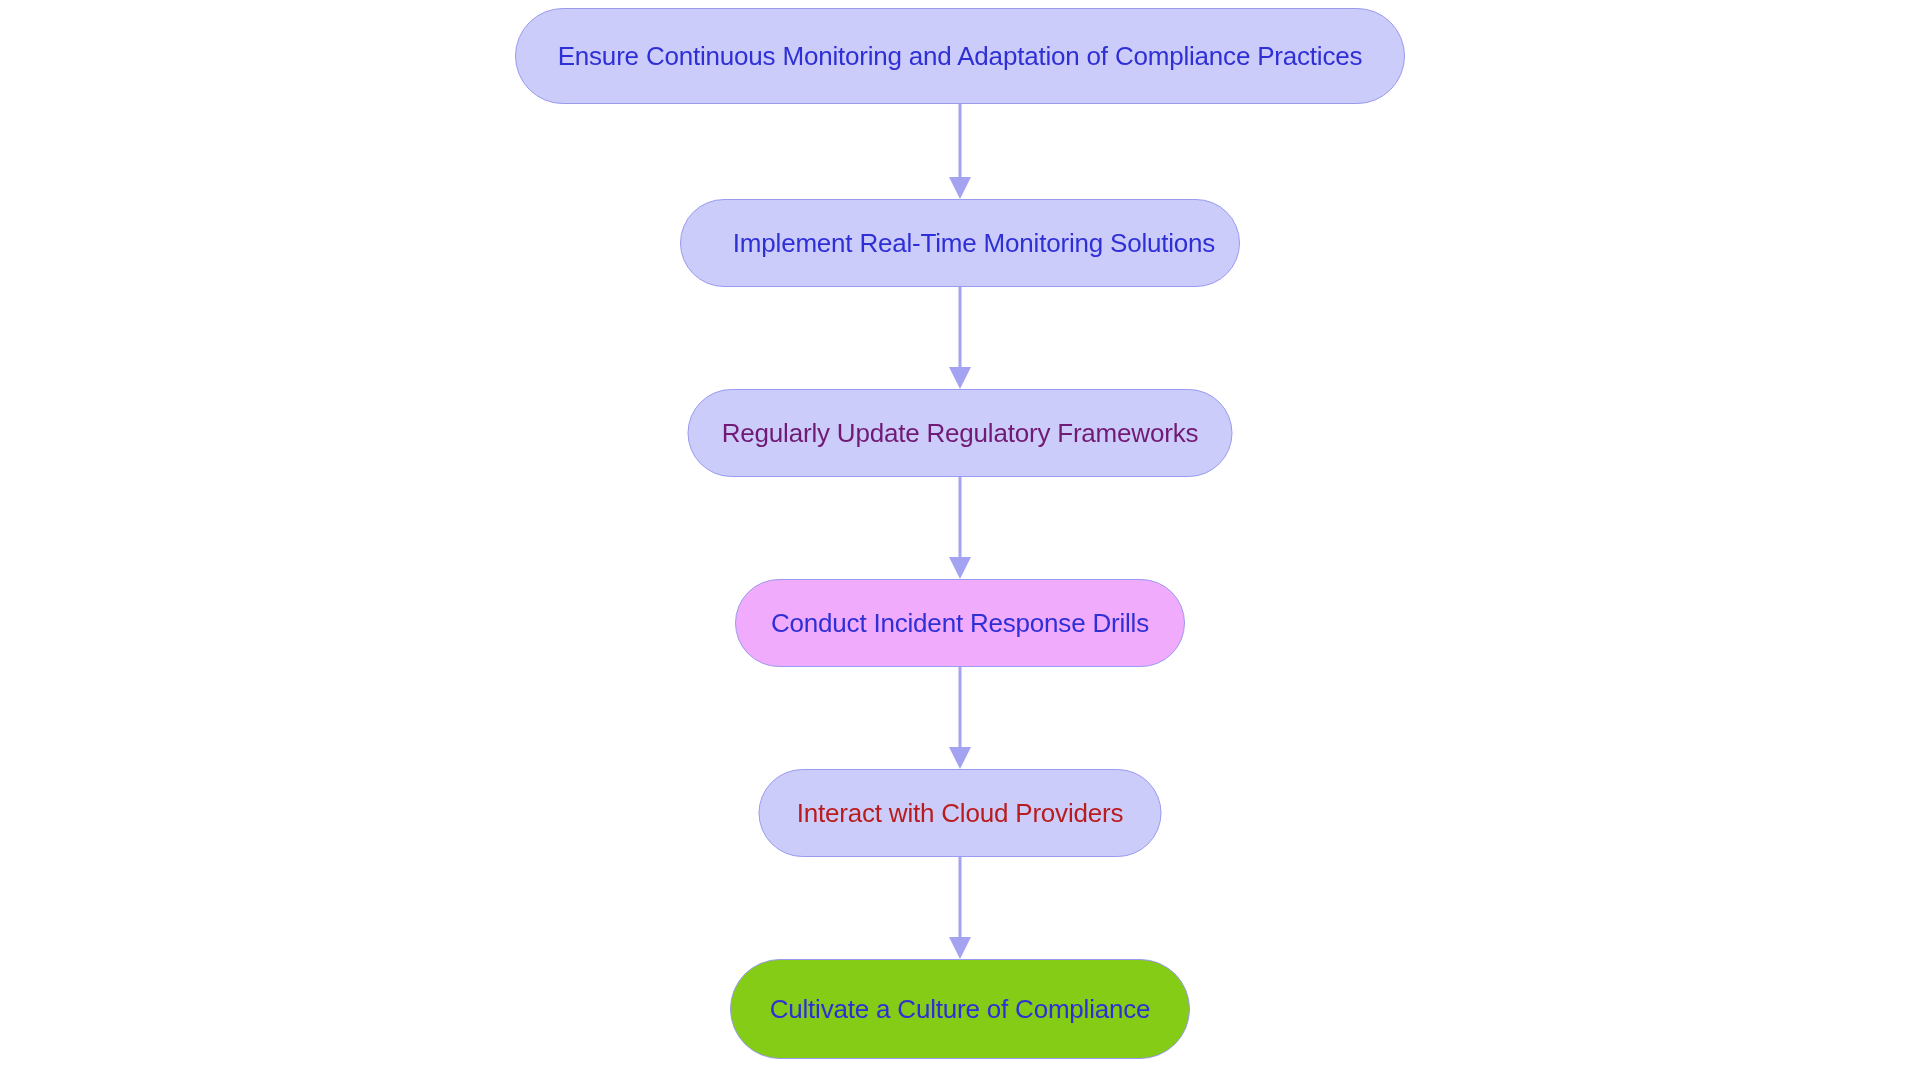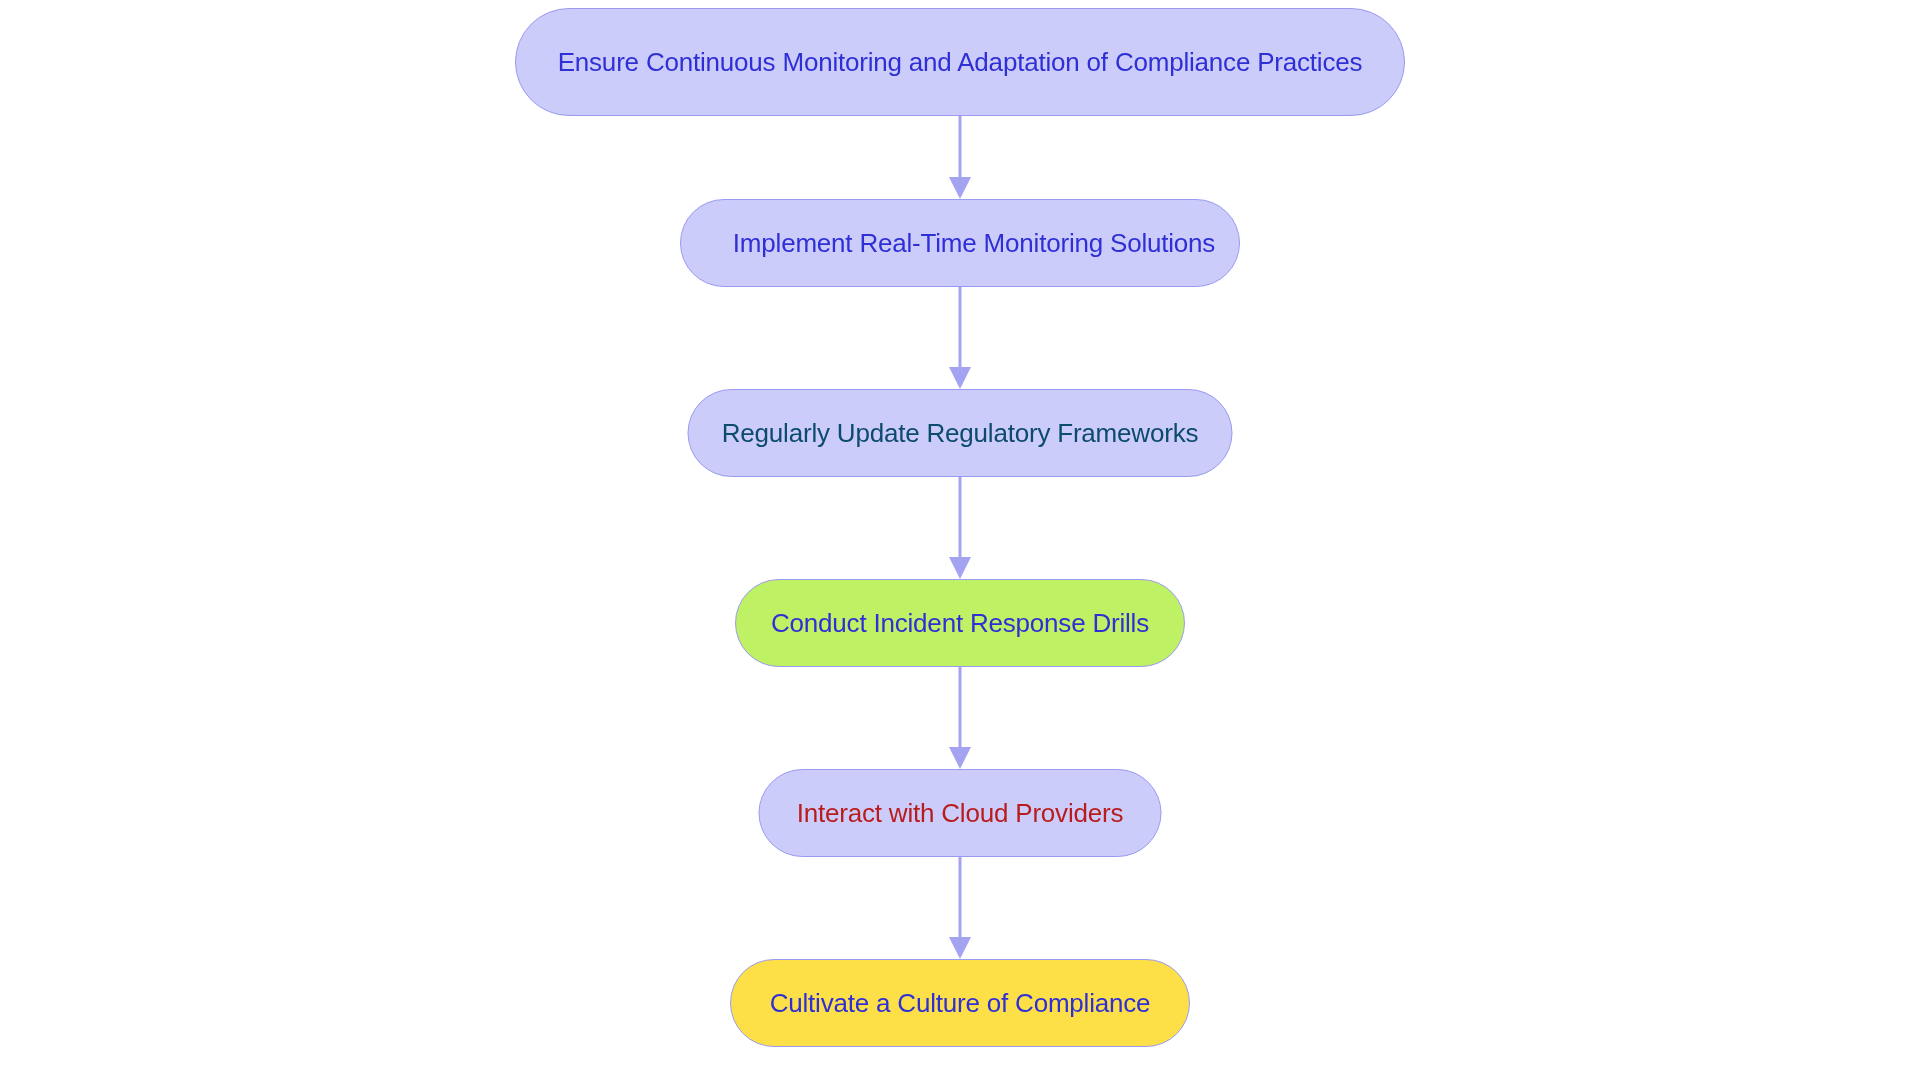--- a/index.html
+++ b/index.html
@@ -64,33 +64,33 @@
         <line x1="960" y1="477" x2="960" y2="559" stroke="#a3a3f2" stroke-width="3"></line>
         <polygon points="949,557 971,557 960,579" fill="#a3a3f2"></polygon>
         <line x1="960" y1="667" x2="960" y2="749" stroke="#a3a3f2" stroke-width="3"></line>
         <polygon points="949,747 971,747 960,769" fill="#a3a3f2"></polygon>
         <line x1="960" y1="857" x2="960" y2="939" stroke="#a3a3f2" stroke-width="3"></line>
         <polygon points="949,937 971,937 960,959" fill="#a3a3f2"></polygon>
       </g>
   </svg>
 
   <div id="nodes-layer">
-      <div class="node-group" style="left: 960px; top: 8px; width: 890px; height: 108px; background: rgb(204, 204, 251); border-color: rgb(154, 154, 240);">
+      <div class="node-group" style="left: 960px; top: 8px; width: 890px; height: 96px; background: rgb(204, 204, 251); border-color: rgb(154, 154, 240);">
         <span class="node-label" style="color: rgb(47, 47, 214);">Ensure Continuous Monitoring and Adaptation of Compliance Practices</span>
       </div>
       <div class="node-group" style="left: 960px; top: 199px; width: 560px; height: 88px; background: rgb(204, 204, 251); border-color: rgb(154, 154, 240);">
         <span class="node-label" style="color: rgb(47, 47, 214); margin-left: 28px;">Implement Real-Time Monitoring Solutions</span>
       </div>
       <div class="node-group" style="left: 960px; top: 389px; width: 545px; height: 88px; background: rgb(204, 204, 251); border-color: rgb(154, 154, 240);">
-        <span class="node-label" style="color: #0c4a6e;">Regularly Update Regulatory Frameworks</span>
+        <span class="node-label" style="color: #701a75;">Regularly Update Regulatory Frameworks</span>
       </div>
-      <div class="node-group" style="left: 960px; top: 579px; width: 450px; height: 88px; background: #bef264; border-color: rgb(154, 154, 240);">
+      <div class="node-group" style="left: 960px; top: 579px; width: 450px; height: 88px; background: #f0abfc; border-color: rgb(154, 154, 240);">
         <span class="node-label" style="color: rgb(47, 47, 214);">Conduct Incident Response Drills</span>
       </div>
       <div class="node-group" style="left: 960px; top: 769px; width: 403px; height: 88px; background: rgb(204, 204, 251); border-color: rgb(154, 154, 240);">
         <span class="node-label" style="color: #b91c1c;">Interact with Cloud Providers</span>
       </div>
-      <div class="node-group" style="left: 960px; top: 959px; width: 460px; height: 88px; background: #fde047; border-color: rgb(154, 154, 240);">
+      <div class="node-group" style="left: 960px; top: 959px; width: 460px; height: 100px; background: #84cc16; border-color: rgb(154, 154, 240);">
         <span class="node-label" style="color: rgb(47, 47, 214);">Cultivate a Culture of Compliance</span>
       </div>
     </div>
 
 </div>
 
 </body></html>

